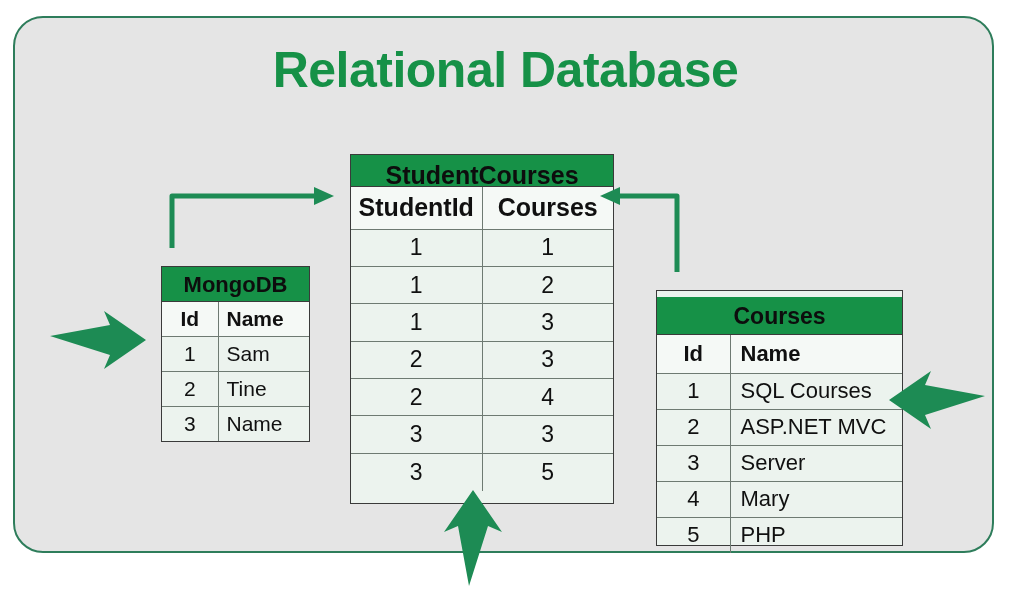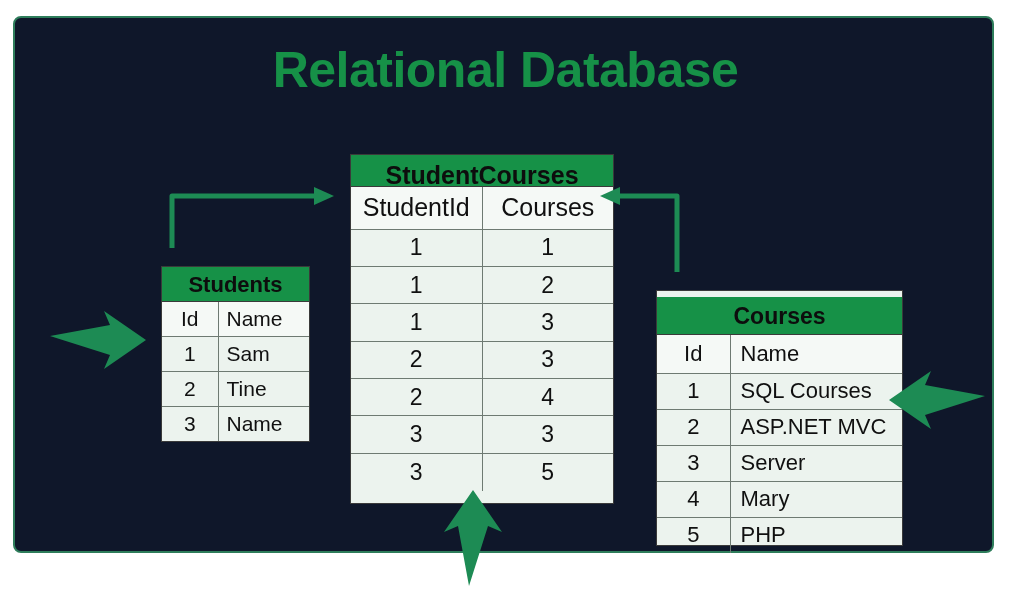--- a/index.html
+++ b/index.html
@@ -16,23 +16,23 @@
   }
 
   
   #panel {
     position: absolute;
     left: 13px;
     top: 16px;
     width: 981px;
     height: 537px;
     box-sizing: border-box;
-    background: #0f172a;
+    background: #e5e5e5;
     border: 2px solid #2e7d5b;
-    border-radius: 8px;
+    border-radius: 30px;
   }
 
   
   #page-title {
     position: absolute;
     left: 0;
     top: 26px;
     width: 981px;
     text-align: center;
     font-size: 50px;
@@ -70,21 +70,21 @@
     border-top: none;
     border-left: none;
     padding: 0;
     font-weight: normal;
     color: #101010;
     box-sizing: border-box;
     white-space: nowrap;
     overflow: hidden;
   }
   .entity th {
-    font-weight: normal;
+    font-weight: bold;
     background: #f5f9f6;
   }
   .entity td:last-child, .entity th:last-child { border-right: none; }
   .entity tr:last-child td { border-bottom: none; }
 
   
   #tbl-studentcourses {
     left: 335px;
     top: 136px;
     width: 264px;
@@ -220,21 +220,21 @@
         </tr>
         <tr>
           <td>3</td>
           <td>5</td>
         </tr>
       </tbody>
     </table>
   </div>
 
   <div class="entity" id="tbl-students">
-    <div class="title-bar">Students</div>
+    <div class="title-bar">MongoDB</div>
     <table>
       <thead>
         <tr>
           <th class="c-id">Id</th>
           <th class="c-name">Name</th>
         </tr>
       </thead>
       <tbody>
         <tr>
           <td class="c-id">1</td>

